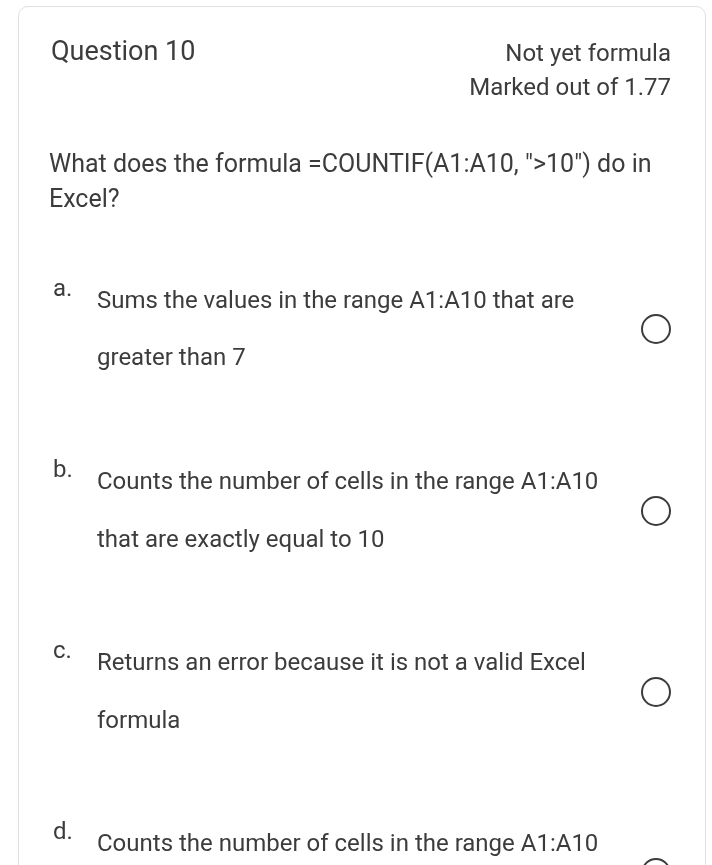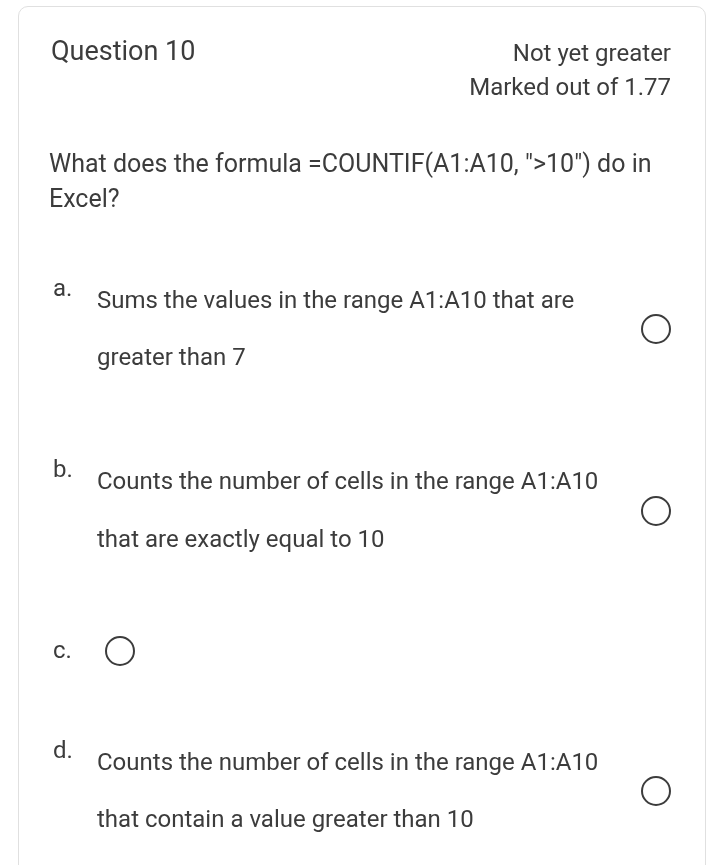--- a/index.html
+++ b/index.html
@@ -80,21 +80,21 @@
       background: transparent;
     }
   </style>
 </head>
 <body>
 
 <div class="question-card">
   <div class="question-header">
     <div class="question-number">Question 10</div>
     <div class="question-status">
-      <div>Not yet greater</div>
+      <div>Not yet formula</div>
       <div>Marked out of 1.77</div>
     </div>
   </div>
 
   <div class="question-text">What does the formula =COUNTIF(A1:A10, "&gt;10") do in Excel?</div>
 
   <div class="answer-list">
 
     <div class="answer-option">
       <div class="answer-letter">a.</div>
@@ -103,20 +103,21 @@
     </div>
 
     <div class="answer-option">
       <div class="answer-letter">b.</div>
       <div class="answer-text">Counts the number of cells in the range A1:A10 that are exactly equal to 10</div>
       <div class="radio-circle"></div>
     </div>
 
     <div class="answer-option">
       <div class="answer-letter">c.</div>
+      <div class="answer-text">Returns an error because it is not a valid Excel formula</div>
       <div class="radio-circle"></div>
     </div>
 
     <div class="answer-option">
       <div class="answer-letter">d.</div>
       <div class="answer-text">Counts the number of cells in the range A1:A10 that contain a value greater than 10</div>
       <div class="radio-circle"></div>
     </div>
 
   </div>

